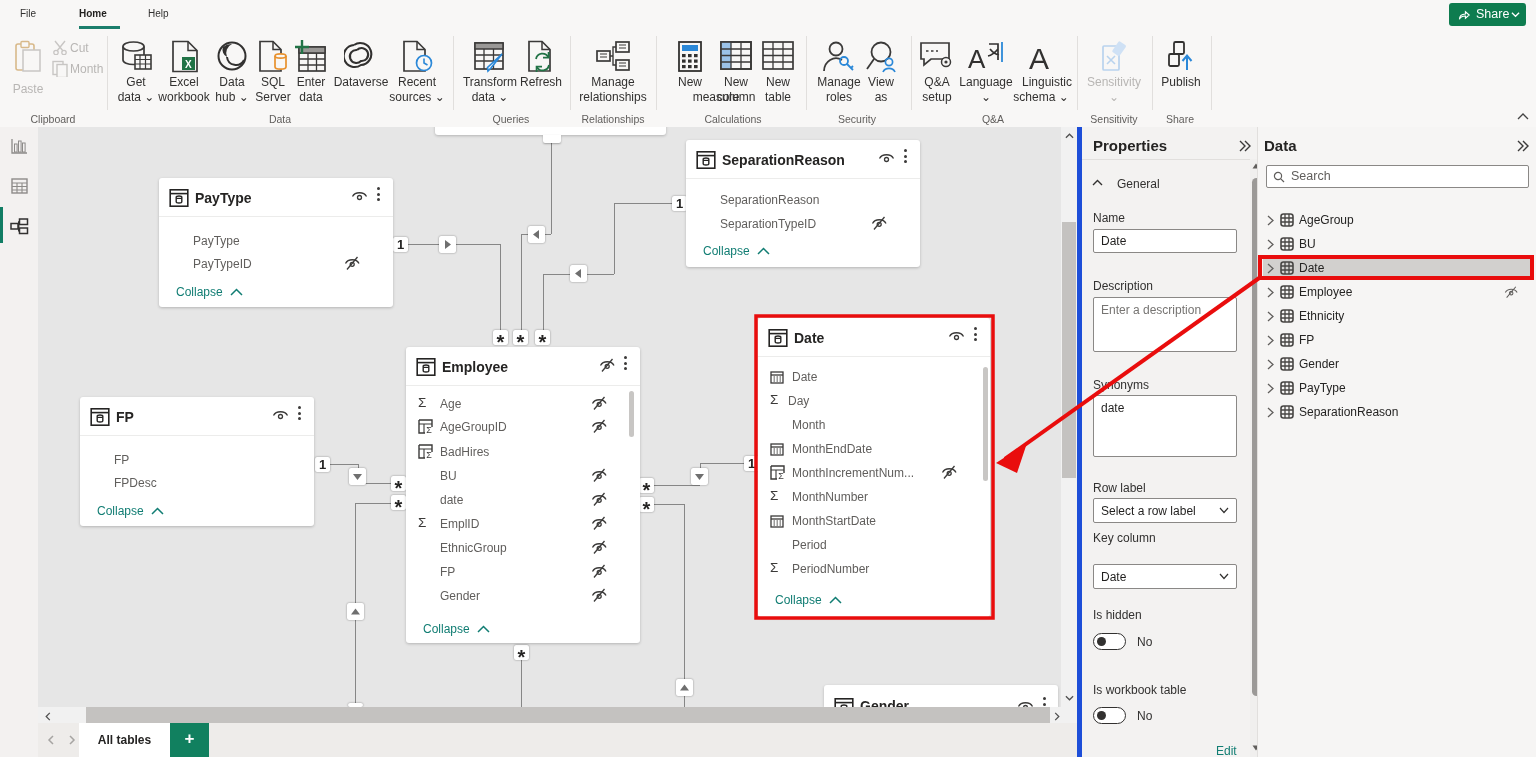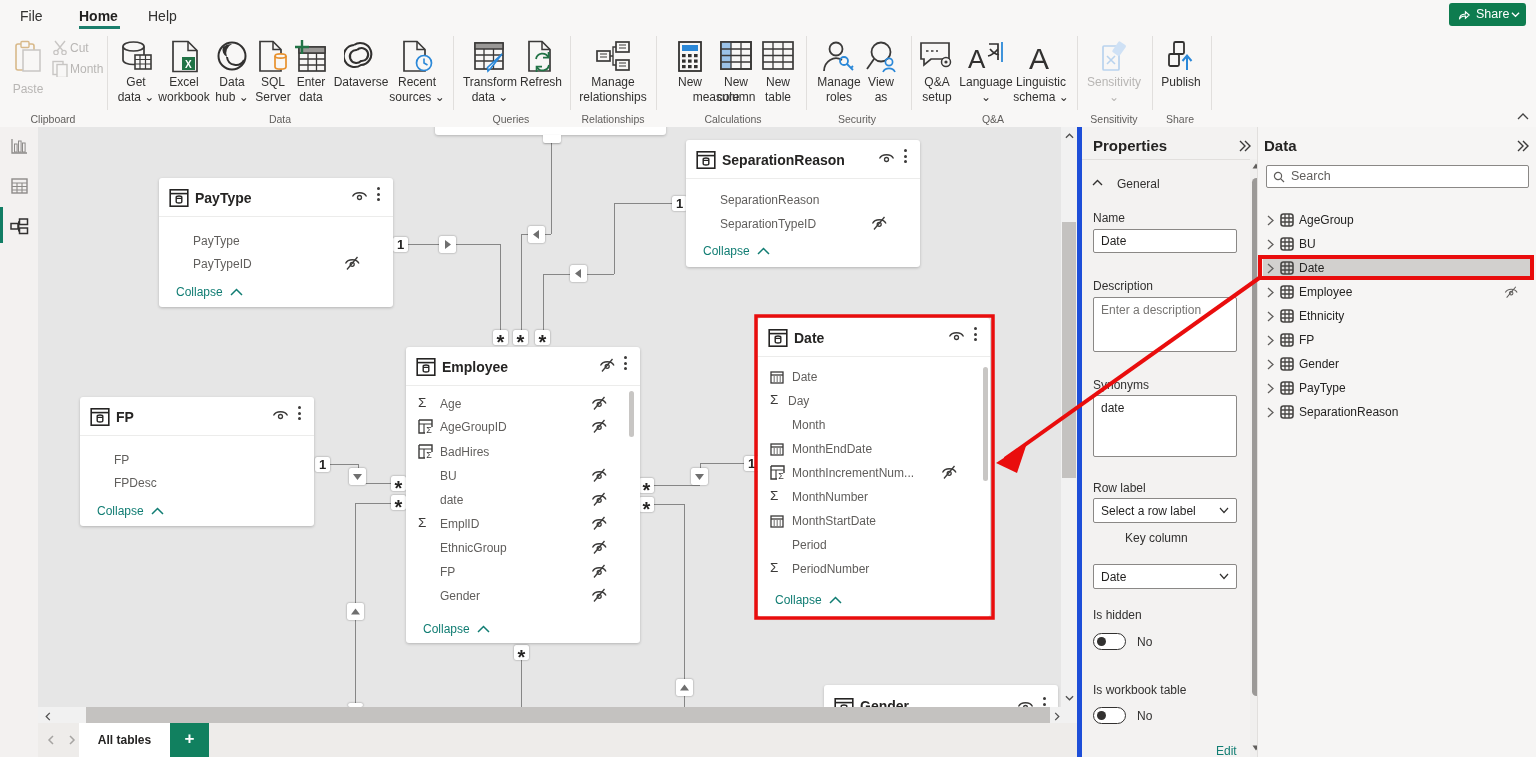--- a/index.html
+++ b/index.html
@@ -1,21 +1,21 @@
 <!DOCTYPE html>
 <html><head>
 <meta charset="utf-8">
 <style>
   html,body{margin:0;padding:0;}
   body{width:1536px;height:757px;overflow:hidden;position:relative;
        font-family:"Liberation Sans",sans-serif;background:#e6e6e6;}
   .abs{position:absolute;}
   
   #ribbon{position:absolute;left:0;top:0;width:1536px;height:127px;background:#f8f7f6;border-bottom:1px solid #e1dfdd;}
-  .tab{position:absolute;top:8px;font-size:14px;color:#323130;}
+  .tab{position:absolute;top:8px;font-size:10px;color:#323130;}
   .vsep{position:absolute;top:36px;height:74px;width:1px;background:#e1dfdd;}
   .glabel{position:absolute;top:113px;font-size:10.5px;color:#605e5c;text-align:center;}
   .btnlbl{position:absolute;font-size:12px;color:#323130;text-align:center;white-space:nowrap;}
   .grey{color:#b8b6b4;}
   
   #rail{position:absolute;left:0;top:127px;width:38px;height:630px;background:#f3f1f0;}
   
   #canvas{position:absolute;left:38px;top:127px;width:1039px;height:580px;background:#e6e6e6;overflow:hidden;}
   .card{position:absolute;background:#fff;border-radius:3px;box-shadow:0 1px 3px rgba(0,0,0,.22);}
   .ctitle{position:absolute;font-size:14px;font-weight:bold;color:#252423;white-space:nowrap;}
@@ -222,21 +222,21 @@
 <svg class="abs" style="left:968px;top:40px" width="36" height="33" viewBox="0 0 36 33">
 <text x="0" y="28" font-size="26" fill="#323130" font-family="Liberation Sans">A</text>
 <path d="M21 4 H30 V20 M30 9 Q25 15 20 16 M22 9 Q26 14 31 15" fill="none" stroke="#323130" stroke-width="1.7"></path>
 <path d="M34 2 V22" stroke="#2b88d8" stroke-width="1.8"></path>
 </svg>
 <div class="btnlbl" style="left:926px;top:75px;width:120px;color:#323130;">Language</div>
 <div class="btnlbl" style="left:926px;top:90px;width:120px;color:#323130;">⌄</div>
 <svg class="abs" style="left:1026px;top:40px" width="30" height="33" viewBox="0 0 30 33">
         <text x="3" y="29" font-size="30" fill="#323130" font-family="Liberation Sans">A</text>
       </svg>
-<div class="btnlbl" style="left:981px;top:75px;width:120px;color:#323130;">Linguistic</div>
+<div class="btnlbl" style="left:981px;top:75px;width:120px;color:#323130;padding-left:6px;">Linguistic</div>
 <div class="btnlbl" style="left:981px;top:90px;width:120px;color:#323130;">schema ⌄</div>
 <svg class="abs" style="left:1097px;top:40px" width="34" height="33" viewBox="0 0 34 33">
 <rect x="6" y="6" width="16" height="24" rx="1" fill="none" stroke="#b9d3ee" stroke-width="1.7"></rect>
 <rect x="18" y="2" width="9" height="13" rx="1.5" fill="#cfe1f5" transform="rotate(35 22 8)"></rect>
 <path d="M10 16 L18 24 M10 24 L18 16" stroke="#b9d3ee" stroke-width="1.6"></path>
 </svg>
 <div class="btnlbl" style="left:1054px;top:75px;width:120px;color:#b8b6b4;">Sensitivity</div>
 <div class="btnlbl" style="left:1054px;top:90px;width:120px;color:#b8b6b4;">⌄</div>
 <svg class="abs" style="left:1166px;top:40px" width="30" height="33" viewBox="0 0 30 33">
 <rect x="8" y="2" width="10" height="12" rx="1.5" fill="none" stroke="#323130" stroke-width="1.8"></rect>
@@ -678,21 +678,21 @@
     </div>
 
   <div class="plabel" style="left:11px;top:354px;">Row label</div>
   <div class="pinput" style="left:11px;top:371px;width:142px;height:23px;">
       <span style="position:absolute;left:7px;top:5px;">Select a row label</span>
     <svg style="position:absolute;right:7px;top:8px" width="10" height="7" viewBox="0 0 10 7">
         <path d="M1 1 L5 5.5 L9 1" fill="none" stroke="#323130" stroke-width="1.2"></path>
       </svg>
     </div>
 
-  <div class="plabel" style="left:11px;top:404px;margin-left:32px;">Key column</div>
+  <div class="plabel" style="left:11px;top:404px;">Key column</div>
   <div class="pinput" style="left:11px;top:437px;width:142px;height:23px;">
       <span style="position:absolute;left:7px;top:5px;">Date</span>
     <svg style="position:absolute;right:7px;top:8px" width="10" height="7" viewBox="0 0 10 7">
         <path d="M1 1 L5 5.5 L9 1" fill="none" stroke="#323130" stroke-width="1.2"></path>
       </svg>
     </div>
 
   <div class="plabel" style="left:11px;top:481px;">Is hidden</div>
   <div class="abs" style="left:11px;top:506px;width:31px;height:15px;border:1px solid #323130;border-radius:9px;background:#fff;">
     <div style="position:absolute;left:3px;top:3px;width:9px;height:9px;border-radius:50%;background:#323130;"></div>

